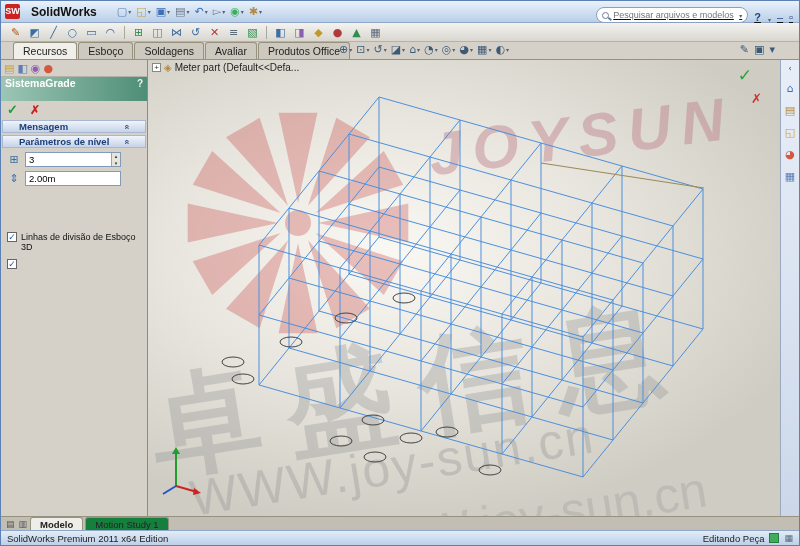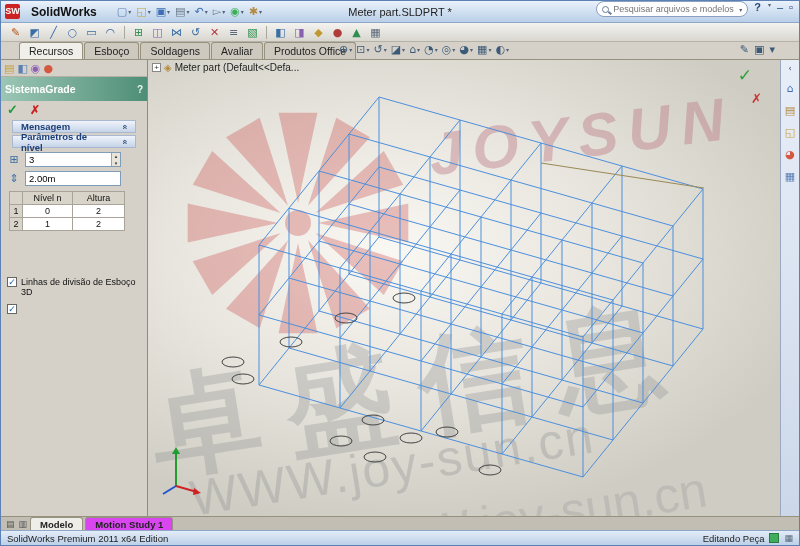--- a/index.html
+++ b/index.html
@@ -14,21 +14,21 @@
     display:flex; align-items:center; padding:0 4px;gap:8px; }
   .logo-badge { width:15px; height:15px; background:#cc2222; color:#fff; font-weight:bold;
     font-size:9px; line-height:15px; text-align:center; border-radius:2px; margin-right:3px; }
   .app-name { font-weight:bold; font-size:12px; margin-right:10px; }
   .tb-icons { display:flex; align-items:center; gap:1px; }
   .tbi { display:inline-flex; align-items:center; padding:1px 2px; border-radius:2px; cursor:default; }
   .tbi .g { font-size:11px; }
   .dd { font-size:6px; color:#50617a; margin-left:1px; font-family:"DejaVu Sans",sans-serif; }
   .doc-title { position:absolute; left:50%; transform:translateX(-50%); top:0; line-height:22px;
     font-size:11px; color:#222; white-space:nowrap; }
-  .tb-right { position:absolute; right:6px; top:0; height:22px; display:flex; align-items:flex-start; gap:6px; }
+  .tb-right { position:absolute; right:6px; top:0; height:22px; display:flex; align-items:flex-end; gap:6px;text-decoration:underline; }
   .search-box { width:152px; height:16px; background:#fff; border:1px solid #8aa0c0; border-radius:9px;
     display:flex; align-items:center; padding:0 5px; gap:4px; }
   .mag { width:7px; height:7px; border:1.5px solid #6b7f9a; border-radius:50%; position:relative; flex:none; }
   .mag::after { content:""; position:absolute; width:4px; height:1.5px; background:#6b7f9a;
     right:-4px; bottom:-2px; transform:rotate(40deg); }
   .search-box input { border:none; outline:none; background:transparent; flex:1; font-size:9px;
     font-family:"Liberation Sans",sans-serif; color:#444; min-width:0; }
   .help-btn { font-size:11px; font-weight:bold; color:#23477e; }
   .win-glyph { font-size:11px; color:#23477e; }
 
@@ -37,44 +37,44 @@
     background:linear-gradient(#f4f3f0,#d9d6cf); border-bottom:1px solid #b5b2a8;
     display:flex; align-items:center; padding-left:6px; }
   .tb2-group { display:flex; align-items:center; gap:2px; }
   .tbi2 { width:17px; height:15px; display:inline-flex; align-items:center; justify-content:center; }
   .tbi2 .g { font-size:11px; }
   .sep { width:1px; height:13px; background:#aaa79d; margin:0 5px; }
 
   
   .tabrow { position:absolute; left:0; top:41px; right:0; height:18px; background:#d5d1c8;
     border-bottom:1px solid #96927f; }
-  .tabs { display:flex; gap:1px; margin-left:18px; height:100%; align-items:flex-end; }
+  .tabs { display:flex; gap:1px; margin-left:12px; height:100%; align-items:flex-end; }
   .tab { padding:2px 9px 1px; font-size:10.5px; background:#cdc9bf; border:1px solid #96927f;
     border-bottom:none; border-radius:3px 3px 0 0; line-height:13px; color:#222; }
   .tab.active { background:#f1efe9; }
   .headsup { position:absolute; left:338px; top:1px; display:flex; align-items:center; gap:4px; }
   .hu { display:inline-flex; align-items:center; }
   .hu .g { font-size:11px; color:#3c5a78; }
   .tabrow-right { position:absolute; right:24px; top:1px; display:flex; align-items:center; gap:5px; }
 
   
   .main { position:absolute; left:0; top:59px; right:0; bottom:29px; display:flex; }
 
   
   .pm { width:147px; flex:none; background:#d5d1c8; border-right:1px solid #8f8b80; position:relative; }
   .pm-tabs { height:17px; display:flex; align-items:center; gap:3px; padding:1px 3px;
     border-bottom:1px solid #b5b1a6; }
   .pmt .g { font-size:11px; }
   .pm-header { height:15px; background:linear-gradient(90deg,#9cc6b5,#4e8e77); color:#fff;
-    font-weight:bold; font-size:10.5px; display:flex; align-items:center; padding:12px 4px; }
+    font-weight:bold; font-size:10.5px; display:flex; align-items:flex-end; padding:12px 4px; }
   .pm-help { margin-left:auto; font-weight:bold; color:#eaf4ef; font-size:10px; }
   .pm-okcancel { height:17px; display:flex; align-items:center; gap:12px; padding:1px 6px; }
   .ok-btn { color:#1e9e3c; font-weight:bold; font-size:13px; }
   .cancel-btn { color:#cc2222; font-weight:bold; font-size:12px; }
-  .sec-header { height:13px; margin:2px 11px 0; display:flex; align-items:center; padding:0 8px;
+  .sec-header { height:13px; margin:2px 1px 0; display:flex; align-items:center; padding:0 16px;
     font-size:9.5px; font-weight:bold; color:#1d3f77;
     background:linear-gradient(#f0f4fb,#c5d3e8); border:1px solid #a8b8d0;gap:11px; }
   .chev { margin-left:auto; display:inline-block; transform:rotate(90deg); font-size:9px; color:#33507a; }
   .msg-box { margin:3px 4px 2px; background:#ffffbe; border:1px solid #9a9a6a; font-size:8.8px;
     line-height:1.25; padding:3px 4px; color:#111; }
   .field-row { display:flex; align-items:center; gap:4px; margin:4px 6px 0; }
   .f-icon { width:14px; text-align:center; color:#3a6ea5; font-size:11px; }
   .inputwrap { position:relative; width:96px; height:15px; }
   .inputwrap input { width:100%; height:100%; border:1px solid #7f9db9; font-size:9.5px;
     padding:0 3px; font-family:"Liberation Sans",sans-serif; }
@@ -119,22 +119,22 @@
     border-left:1px solid #9aa8c0; display:flex; flex-direction:column; align-items:center;
     padding-top:3px; gap:9px; }
   .tp-collapse { font-size:9px; color:#3c5a78; }
   .tpi .g { font-size:11px; }
 
   
   .bottomtabs { position:absolute; left:0; bottom:15px; right:0; height:14px; background:#c2beb4;
     border-top:1px solid #96927f; display:flex; align-items:flex-end; gap:2px; padding-left:4px;
     font-size:9.5px; }
   .bt-ic { font-size:9px; color:#555; margin:0 1px 1px; }
-  .btab { padding:1px 9px 0; background:#d946ef; border:1px solid #96927f; border-bottom:none;
-    border-radius:3px 3px 0 0; line-height:11px; color:#222;font-weight:bold; }
+  .btab { padding:1px 9px 0; background:#15803d; border:1px solid #96927f; border-bottom:none;
+    border-radius:3px 3px 0 0; line-height:11px; color:#222; }
   .btab.active { background:#efede7; font-weight:bold; }
 
   
   .statusbar { position:absolute; left:0; bottom:0; right:0; height:15px;
     background:linear-gradient(#e3ecf8,#bcd0e8); border-top:1px solid #8fa8c8;
     display:flex; align-items:center; padding:0 6px; font-size:9.5px; color:#222; }
   .sb-spacer { flex:1; }
   .sb-badge { width:10px; height:10px; background:#3fae5a; border:1px solid #2a7a44;
     margin-left:5px; flex:none; }
   .sb-grid { font-size:9px; color:#5a6b7c; margin-left:5px; }
@@ -182,21 +182,20 @@
         <span class="tbi">
           <span class="g" style="color: rgb(63, 174, 90);">◉</span>
           <span class="dd">▾</span>
         </span>
 
         <span class="tbi">
           <span class="g" style="color: rgb(181, 137, 63);">✱</span>
           <span class="dd">▾</span>
         </span>
       </div>
-    <div class="doc-title">Meter part.SLDPRT *</div>
     <div class="tb-right">
       <span class="search-box">
         <span class="mag"></span>
         <input placeholder="Pesquisar arquivos e modelos" style="">
         <span class="dd">▾</span>
       </span>
       <span class="help-btn">?</span>
       <span class="dd">▾</span>
       <span class="win-glyph">–</span>
       <span class="win-glyph">▫</span>
@@ -378,39 +377,20 @@
             </span>
         </span>
       </div>
       <div class="field-row">
         <span class="f-icon g">⇕</span>
         <span class="inputwrap">
           <input value="2.00m" style="">
         </span>
       </div>
 
-      <table class="lvl-table">
-        <tbody>
-            <tr>
-          <th class="gut"></th>
-          <th class="c-n">Nível n</th>
-          <th class="c-a">Altura</th>
-        </tr>
-        <tr>
-          <td class="gut">1</td>
-          <td>0</td>
-          <td>2</td>
-        </tr>
-        <tr>
-          <td class="gut">2</td>
-          <td>1</td>
-          <td>2</td>
-        </tr>
-      </tbody>
-        </table>
 
       <label class="cb first">
         <span class="cbox">✓</span>
         <span>Linhas de divisão de Esboço 3D</span>
       </label>
       <label class="cb">
         <span class="cbox">✓</span>
       </label>
     </div>
 

